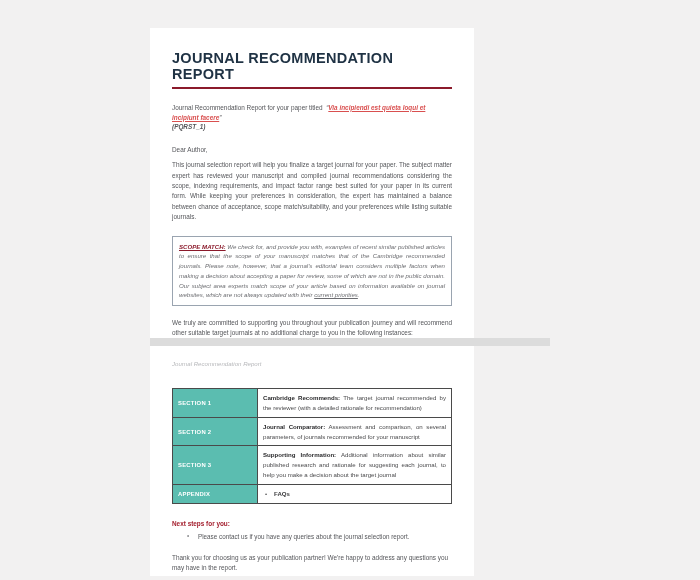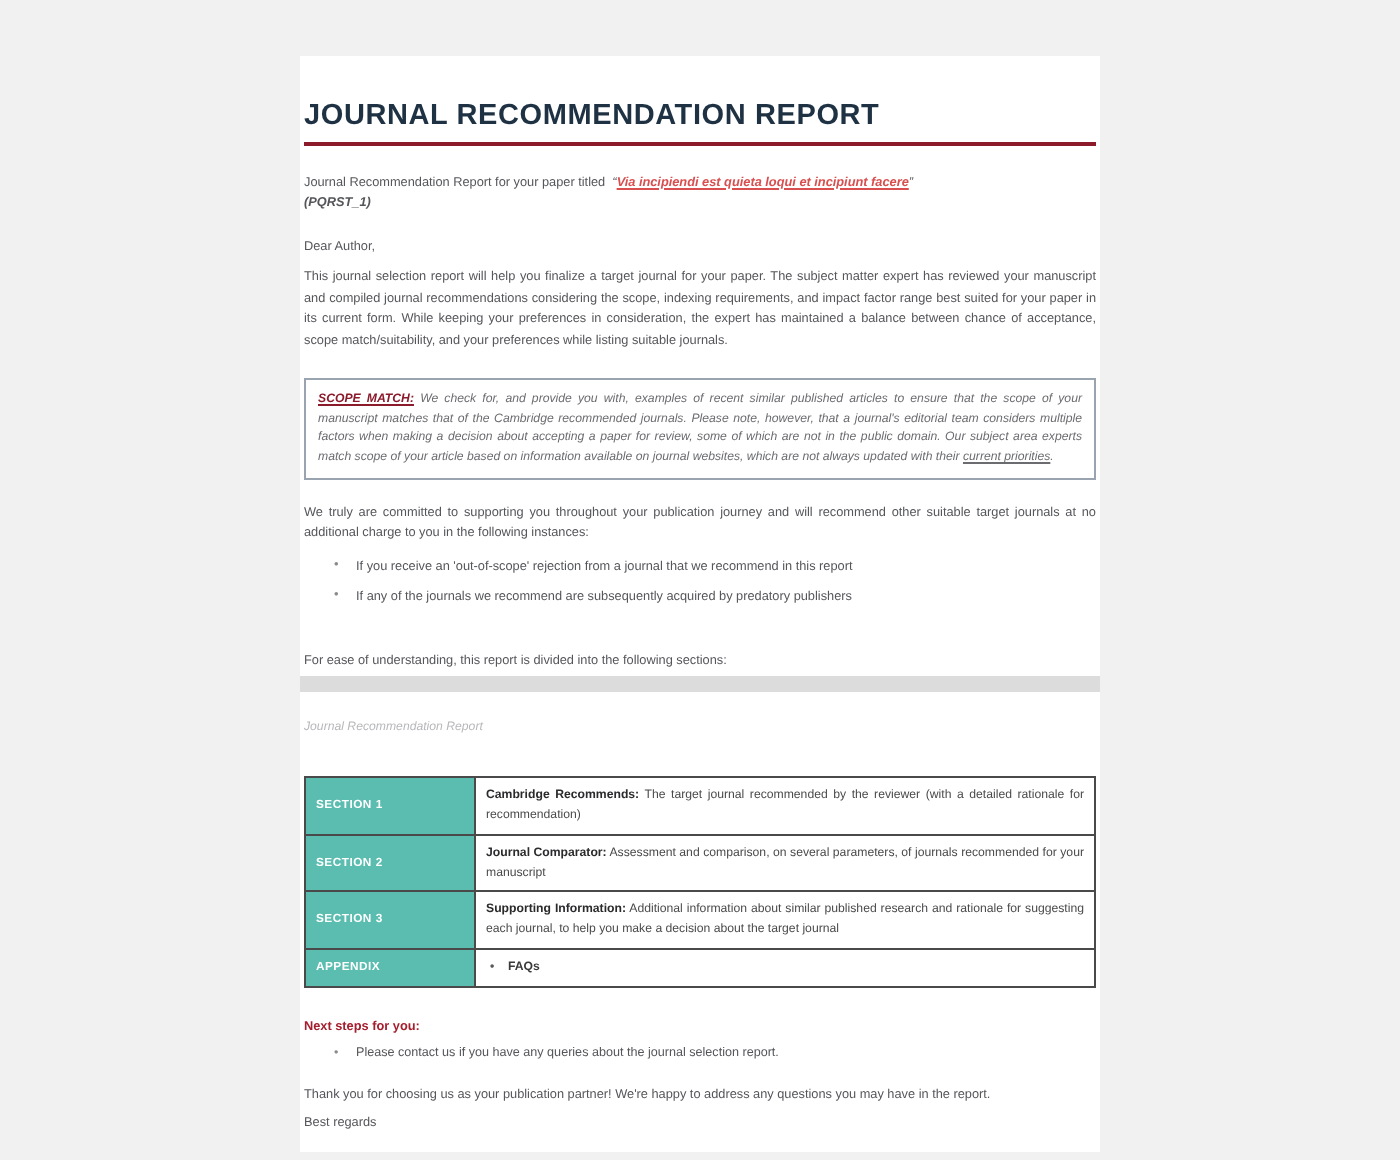--- a/index.html
+++ b/index.html
@@ -20,24 +20,24 @@
     left: 0; top: 0;
     width: 700px;
     height: 580px;
     background: #f2f1f1;
     overflow: hidden;
   }
 
   .page {
     position: absolute;
     left: 150px;
-    width: 400px;
+    width: 324px;
     background: #ffffff;
     box-sizing: border-box;
-    padding: 0 2px;
+    padding: 0 22px;
   }
 
   
   .page-one {
     top: 28px;
     height: 310px;
   }
 
   .doc-title {
     margin: 0;

